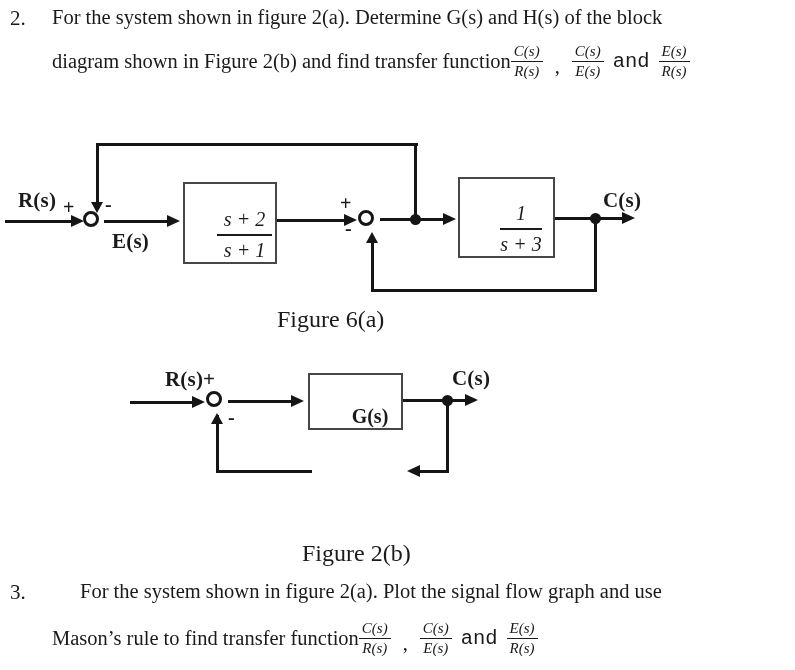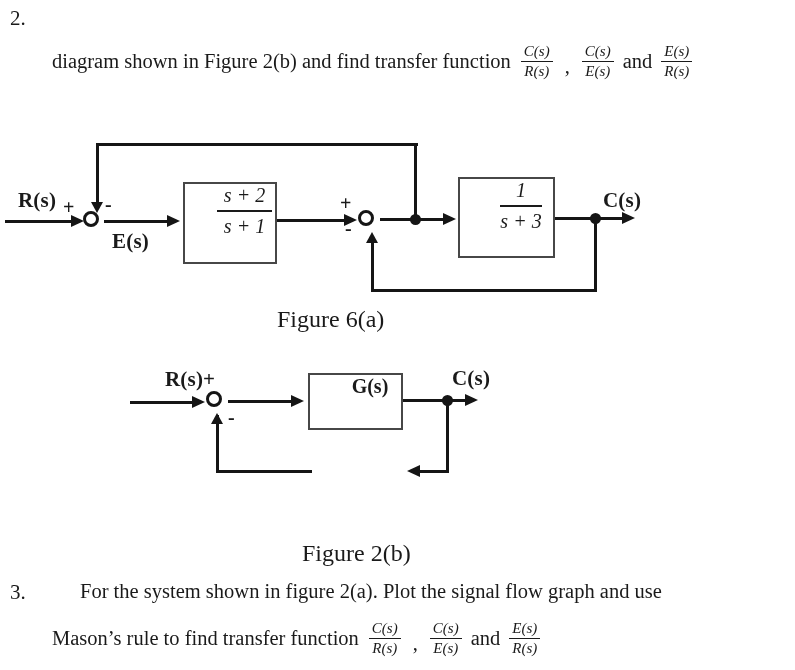--- a/index.html
+++ b/index.html
@@ -17,40 +17,41 @@
   
   .h { position:absolute; background:#151515; height:3px; }
   .v { position:absolute; background:#151515; width:3px; }
   .arr { position:absolute; width:0; height:0; }
   .arr.r { border-top:6px solid transparent; border-bottom:6px solid transparent; border-left:13px solid #151515; }
   .arr.l { border-top:6px solid transparent; border-bottom:6px solid transparent; border-right:13px solid #151515; }
   .arr.d { border-left:6.5px solid transparent; border-right:6.5px solid transparent; border-top:11px solid #151515; }
   .arr.u { border-left:6.5px solid transparent; border-right:6.5px solid transparent; border-bottom:11px solid #151515; }
   .sum { position:absolute; width:16px; height:16px; border:3px solid #151515; border-radius:50%; background:#fff; }
   .dot { position:absolute; width:11px; height:11px; border-radius:50%; background:#151515; }
-  .block { position:absolute; border:2px solid #474747; background:#fff; display:flex; align-items:flex-start; justify-content:center;padding-left:29px; }
+  .block { position:absolute; border:2px solid #474747; background:#fff; display:flex; align-items:flex-end; justify-content:center;padding-left:29px; }
   .bfrac { text-align:center; font-style:italic; font-size:20px; line-height:1.15; }
   .bfrac .fnum { display:block; border-bottom:2px solid #1a1a1a; padding:0 7px 3px; }
   .bfrac .fden { display:block; padding-top:3px; }
   .sign { position:absolute; font-size:20px; font-weight:600; }
   
   .mrow { position:absolute; display:flex; align-items:center; }
-  .mrow .txt { font-size:20.5px; margin-right:10px; }
+  .mrow .txt { font-size:20.5px; }
   .mfrac { display:inline-block; text-align:center; font-style:italic; font-size:15px; line-height:1.12; }
   .mfrac .fnum { display:block; border-bottom:1.5px solid #1a1a1a; padding:0 3px 1px; }
   .mfrac .fden { display:block; padding-top:1px; }
   .comma { font-size:20.5px; margin:0 12px; transform:translateY(5px); }
-  .andw { font-size:20.5px; margin:0 9px; }
+  .andw { font-size:20.5px; margin:0 9px;font-family:Liberation Mono, monospace; }
 </style>
 </head>
 <body>
 
 <div class="page">
 
   <span class="abs num-col" style="left:10px; top:6px;">2.</span>
+  <span class="abs t" style="left:52px; top:6px;">For the system shown in figure 2(a). Determine G(s) and H(s) of the block</span>
 
   <div class="mrow" style="left:52px; top:43px;">
     <span class="txt">diagram shown in Figure 2(b) and find transfer function</span>
     <span class="mfrac">
       <span class="fnum">C(s)</span>
       <span class="fden">R(s)</span>
     </span>
     <span class="comma">,</span>
     <span class="mfrac">
       <span class="fnum">C(s)</span>

